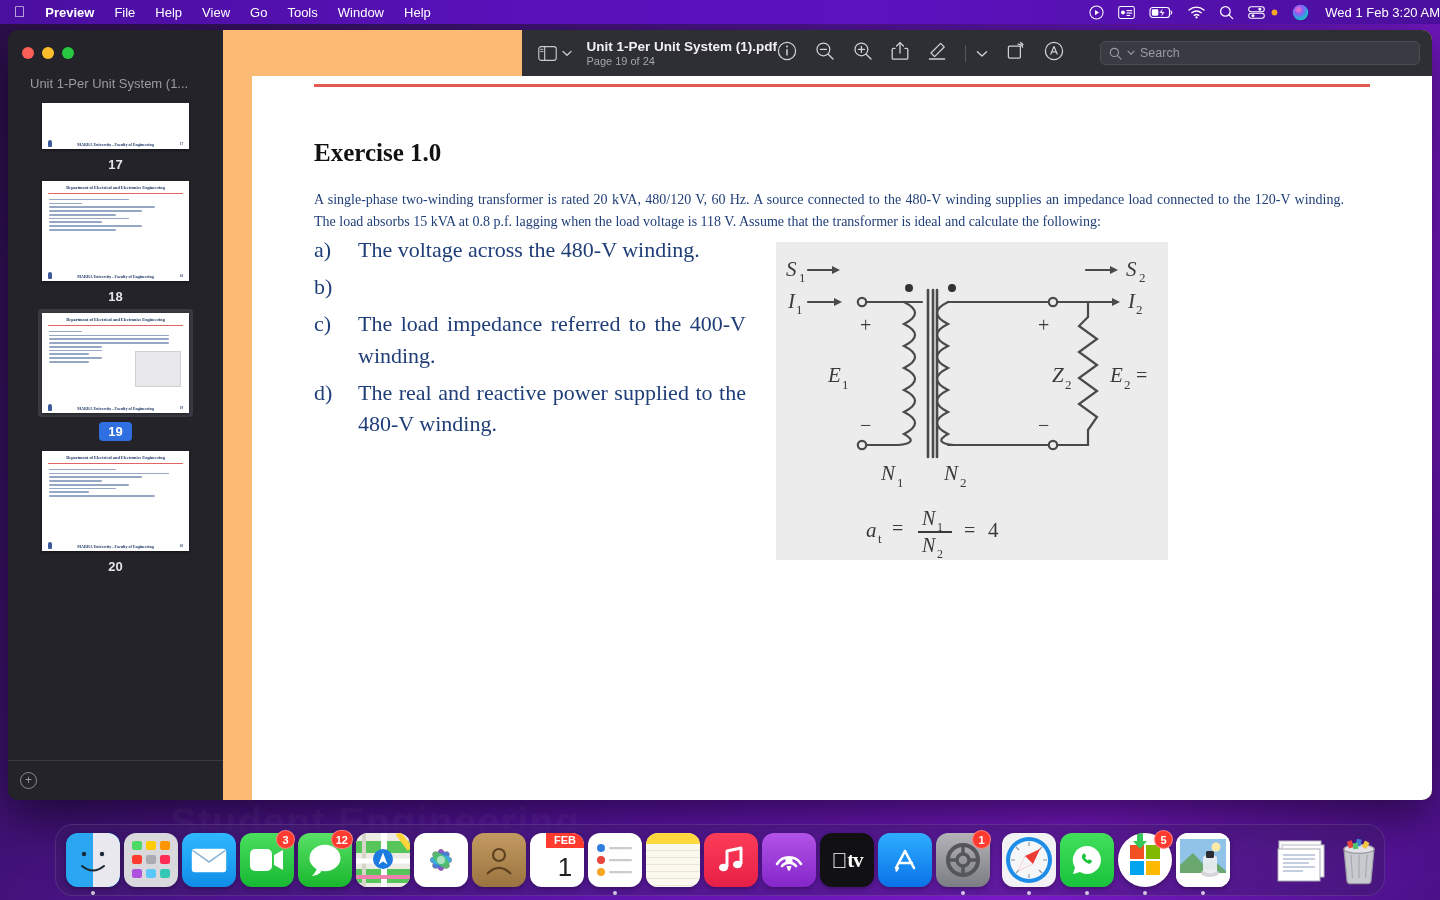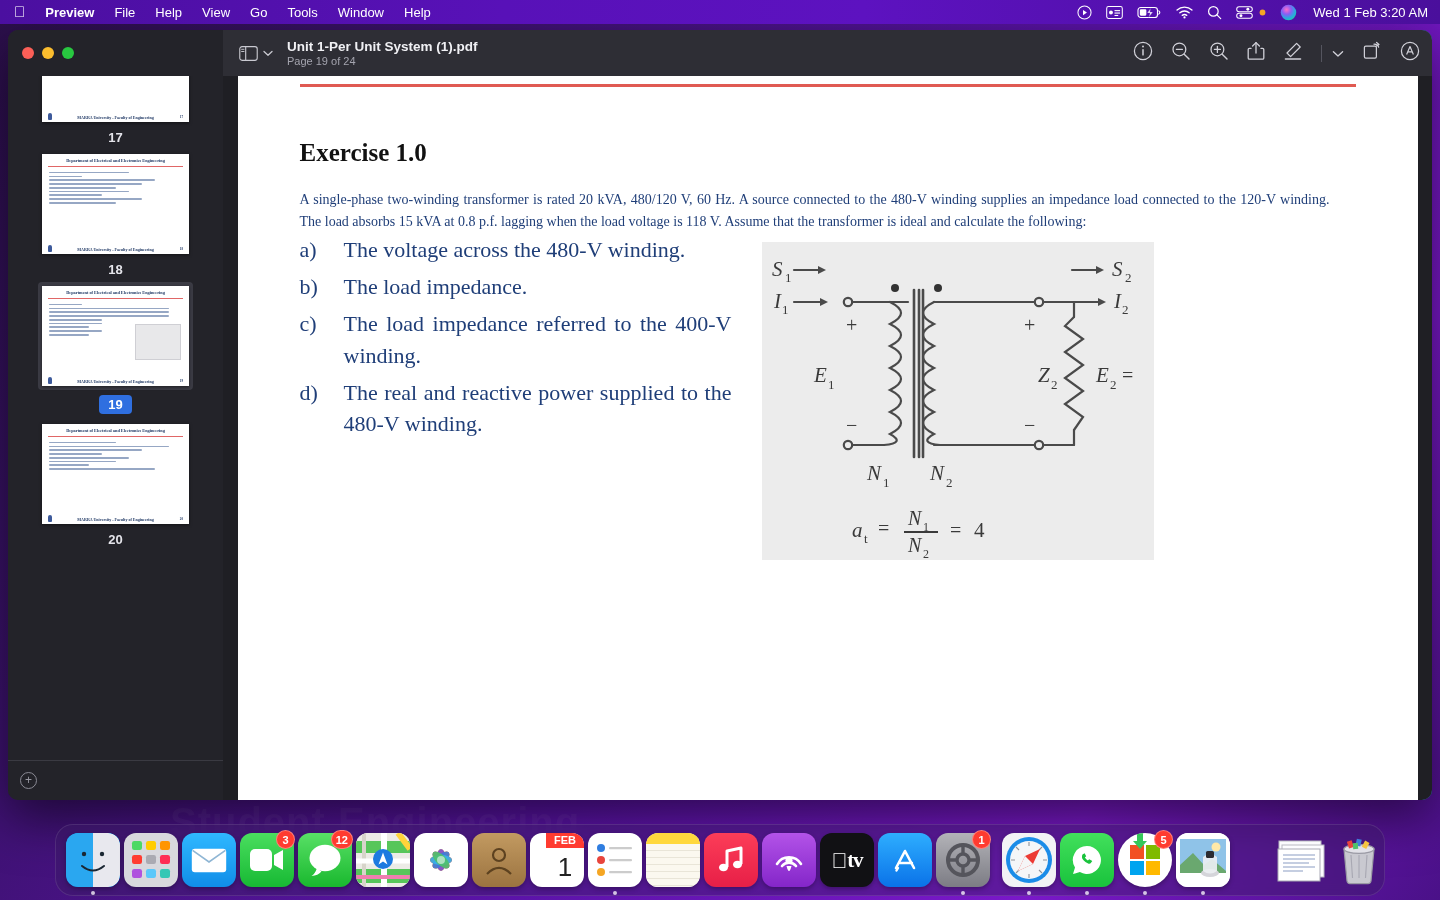--- a/index.html
+++ b/index.html
@@ -38,21 +38,21 @@
   #menubar .apple {
     margin-left: 14px; margin-right: 10px;
     font-size: 15px; line-height: 1;
     display: inline-block;
     transform: translateY(-1px);
   }
   .menu-item { padding: 0 10px; white-space: nowrap; }
   .menu-item.bold { font-weight: 700; }
   #menubar-right {
     margin-left: auto; display: flex; align-items: center;
-    padding-right: 12px; gap: 14px;
+    gap: 14px;
   }
   .mb-icon { display: inline-flex; align-items: center; justify-content: center; }
   #menu-clock { font-size: 13px; white-space: nowrap; margin-left: 2px; }
 
   
   #preview-window {
     position: absolute;
     left: 8px; top: 30px;
     width: 1424px; height: 770px;
     border-radius: 10px;
@@ -163,22 +163,23 @@
     width: 17px; height: 17px; border-radius: 50%;
     border: 1px solid #8b8b95;
     color: #9a9aa3; font-size: 12px; line-height: 15px;
     text-align: center;
   }
 
   
   #main-pane {
     flex: 1; height: 798px;
     display: flex; flex-direction: column;
-    background: #3b82f6;
+    background: #fdba74;
     position: relative;
+    align-items: flex-end;
   }
   #toolbar {
     height: 46px;
     display: flex; align-items: center;
     padding: 0 12px 0 8px;
     gap: 0;
     background: #2e2e35;
   }
   #sidebar-toggle {
     display: flex; align-items: center; gap: 5px;
@@ -398,20 +399,21 @@
 </div>
 
 <div id="preview-window">
 
   <div id="sidebar">
     <div id="traffic-lights">
       <span class="tl red"></span>
       <span class="tl yellow"></span>
       <span class="tl green"></span>
     </div>
+    <div id="sidebar-title">Unit 1-Per Unit System (1...</div>
 
     <div id="thumb-list">
 
       <div class="thumb-cell" style="margin-top:-58px;">
         <div class="thumb-frame">
           <div class="thumb-page">
 
             <div class="tp-foot">
               <span class="logo"></span>
               <span>MARRA University - Faculty of Engineering</span>
@@ -575,39 +577,48 @@
               <path d="M14.6 1.4 L17 3.4 L14.4 5" fill="none" stroke="#d0d0d8" stroke-width="1.25" stroke-linecap="round" stroke-linejoin="round"></path>
             </svg>
         </span>
         <span>
           <svg width="20" height="20" viewBox="0 0 20 20">
               <circle cx="10" cy="10" r="8.6" fill="none" stroke="#d0d0d8" stroke-width="1.25"></circle>
               <path d="M6.6 13.4 L10 5.6 L13.4 13.4" fill="none" stroke="#d0d0d8" stroke-width="1.2" stroke-linejoin="round"></path>
               <line x1="7.9" y1="10.8" x2="12.1" y2="10.8" stroke="#d0d0d8" stroke-width="1.2"></line>
             </svg>
         </span>
+        <span id="search-field">
+          <svg width="13" height="13" viewBox="0 0 14 14">
+              <circle cx="5.8" cy="5.8" r="4.4" fill="none" stroke="#9a9aa3" stroke-width="1.25"></circle>
+              <line x1="9.2" y1="9.2" x2="13" y2="13" stroke="#9a9aa3" stroke-width="1.25" stroke-linecap="round"></line>
+            </svg>
+          <svg width="8" height="6" viewBox="0 0 8 6">
+              <path d="M1 1.2 L4 4.3 L7 1.2" fill="none" stroke="#9a9aa3" stroke-width="1.1" stroke-linecap="round" stroke-linejoin="round"></path>
+            </svg>
+          <span>Search</span>
+        </span>
       </div>
     </div>
 
     <div id="doc-scroll">
       <div id="page">
         <div class="page-rule" id="page-rule-top"></div>
         <div id="page-inner">
           <h1 id="exercise-title">Exercise 1.0</h1>
           <p id="problem-statement">A single-phase two-winding transformer is rated 20 kVA, 480/120 V, 60 Hz. A source connected to the 480-V winding supplies an impedance load connected to the 120-V winding. The load absorbs 15 kVA at 0.8 p.f. lagging when the load voltage is 118 V. Assume that the transformer is ideal and calculate the following:</p>
 
           <div id="lower-section">
             <div id="answers-list">
               <div class="ans-row">
                 <span class="ans-marker">a)</span>
                 <span class="ans-text">The voltage across the 480-V winding.</span>
               </div>
               <div class="ans-row">
                 <span class="ans-marker">b)</span>
-                <span class="ans-text">The load impedance.</span>
               </div>
               <div class="ans-row">
                 <span class="ans-marker">c)</span>
                 <span class="ans-text">The load impedance referred to the 400-V winding.</span>
               </div>
               <div class="ans-row">
                 <span class="ans-marker">d)</span>
                 <span class="ans-text">The real and reactive power supplied to the 480-V winding.</span>
               </div>
             </div>

